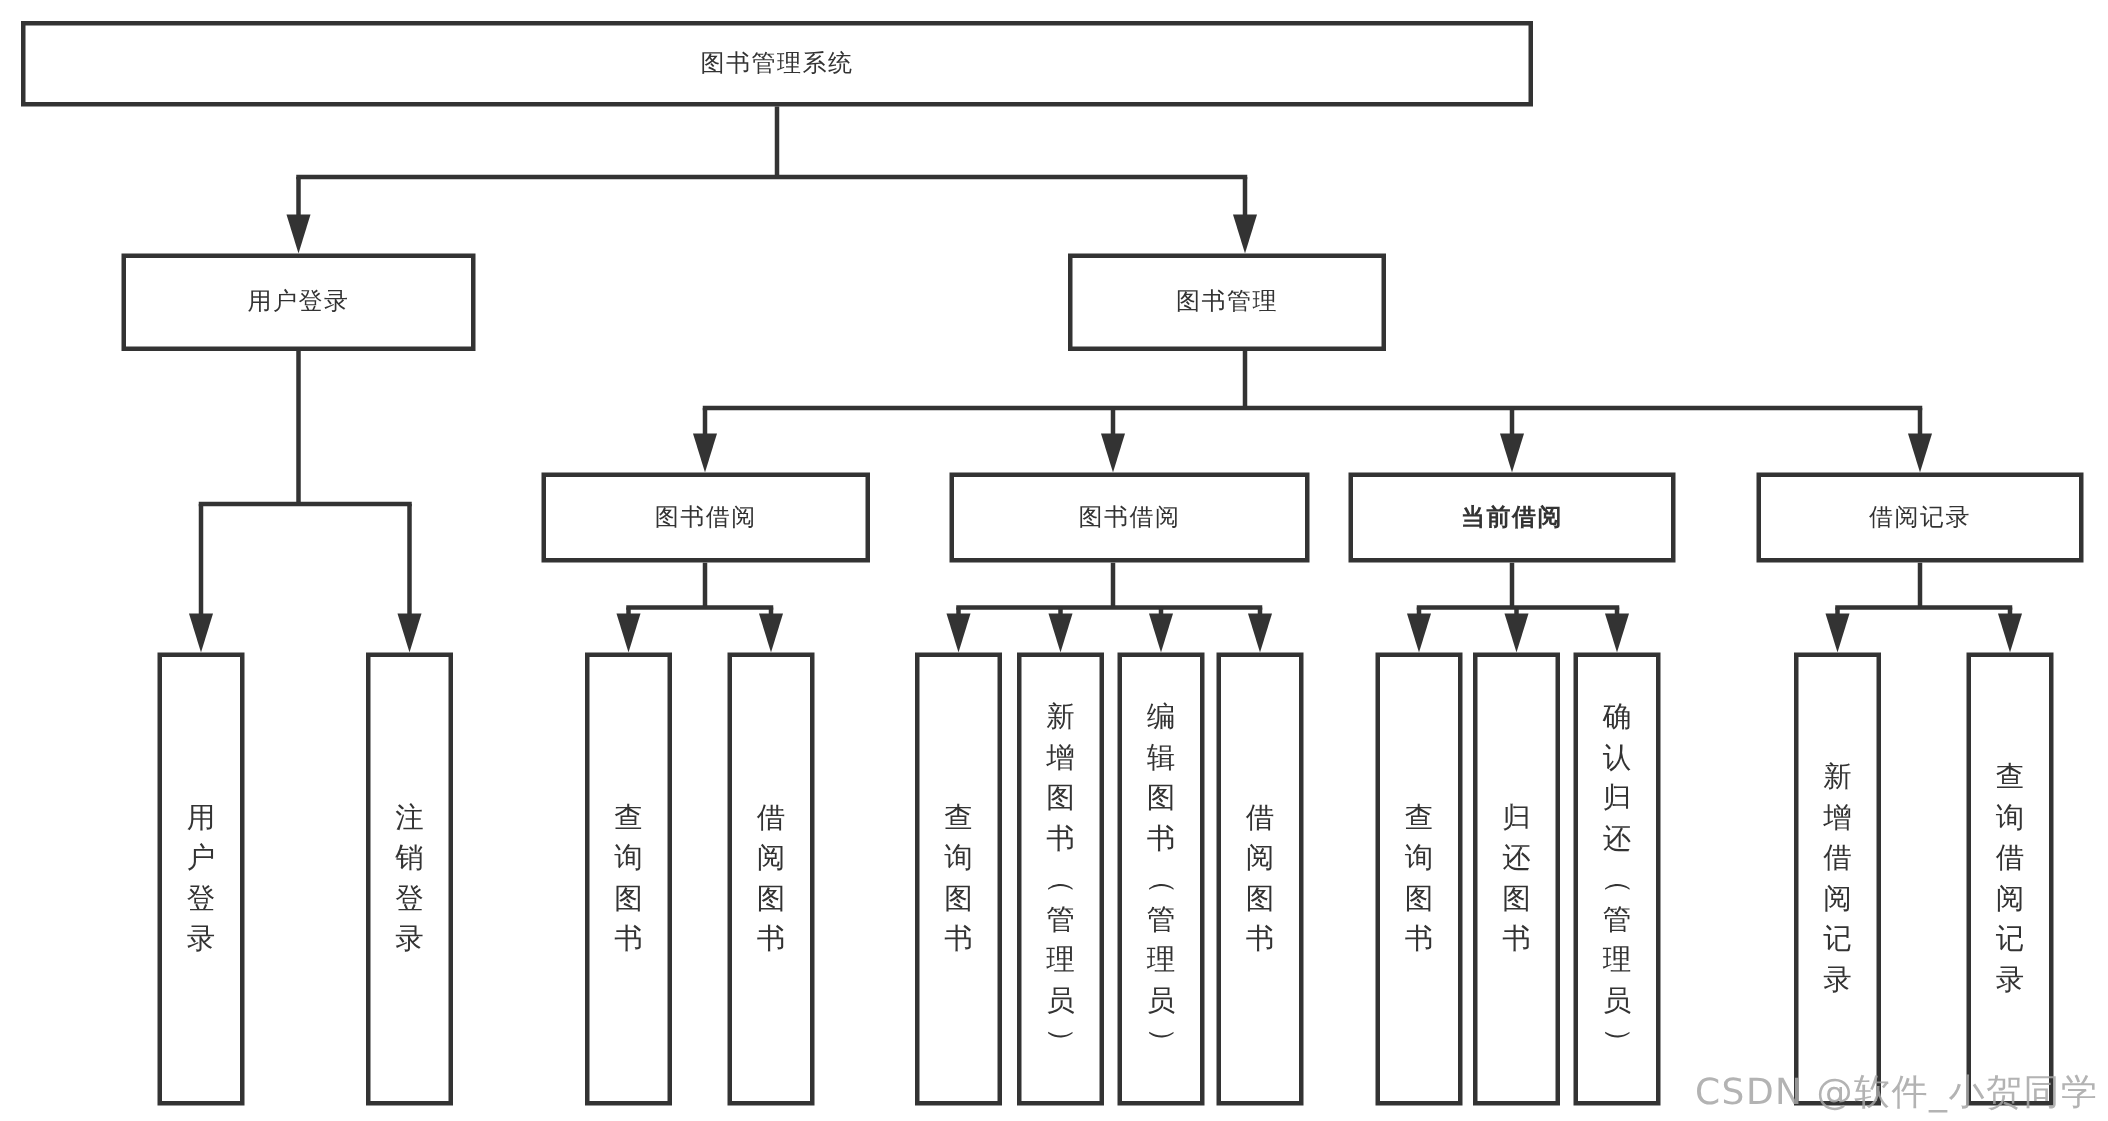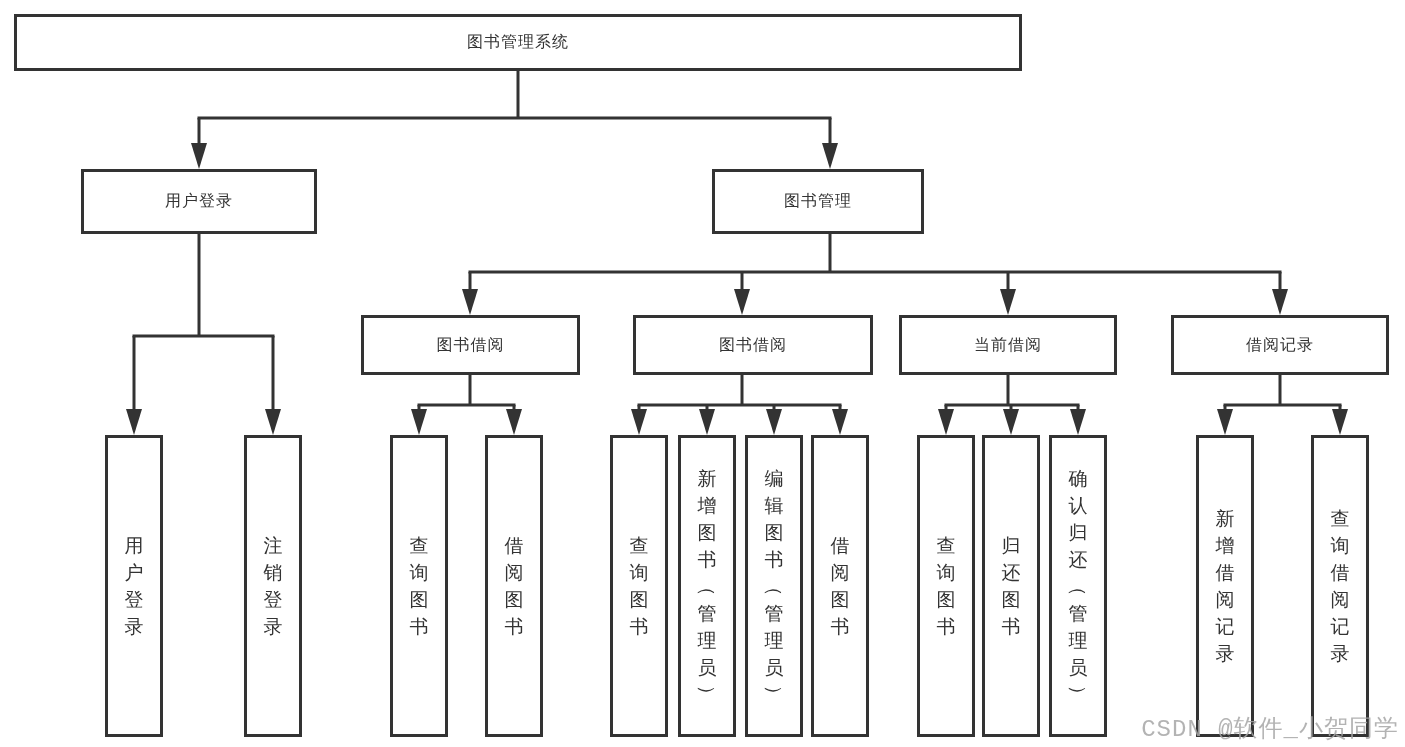--- a/index.html
+++ b/index.html
@@ -58,21 +58,20 @@
   .watermark {
     position: absolute;
     right: 6px;
     bottom: 3px;
     font-size: 24px;
     color: #a6a6a6;
     opacity: 0.85;
     z-index: 5;
     white-space: nowrap;
     letter-spacing: 1px;
-    font-family: Liberation Mono, monospace;
   }
 </style>
 </head>
 <body>
 
 <div class="canvas">
 
   <svg class="connectors" width="1405" height="747" viewBox="0 0 1405 747" xmlns="http://www.w3.org/2000/svg">
     <g stroke="#333333" stroke-width="3" fill="none">
 
@@ -139,21 +138,21 @@
     </g>
   </svg>
 
   <div class="node root h" style="left:14px; top:14px; width:1008px; height:57px;">图书管理系统</div>
 
   <div class="node h" style="left:81px; top:169px; width:236px; height:65px;">用户登录</div>
   <div class="node h" style="left:712px; top:169px; width:212px; height:65px;">图书管理</div>
 
   <div class="node h" style="left:361px; top:315px; width:219px; height:60px;">图书借阅</div>
   <div class="node h" style="left:633px; top:315px; width:240px; height:60px;font-family:Liberation Serif, serif;">图书借阅</div>
-  <div class="node h" style="left:899px; top:315px; width:218px; height:60px;">当前借阅</div>
+  <div class="node h" style="left:899px; top:315px; width:218px; height:60px;font-weight:bold;">当前借阅</div>
   <div class="node h" style="left:1171px; top:315px; width:218px; height:60px;">借阅记录</div>
 
   <div class="node v" style="left:105px; top:435px;">
       <span>用</span>
       <span>户</span>
       <span>登</span>
       <span>录</span>
     </div>
   <div class="node v" style="left:244px; top:435px;">
       <span>注</span>

